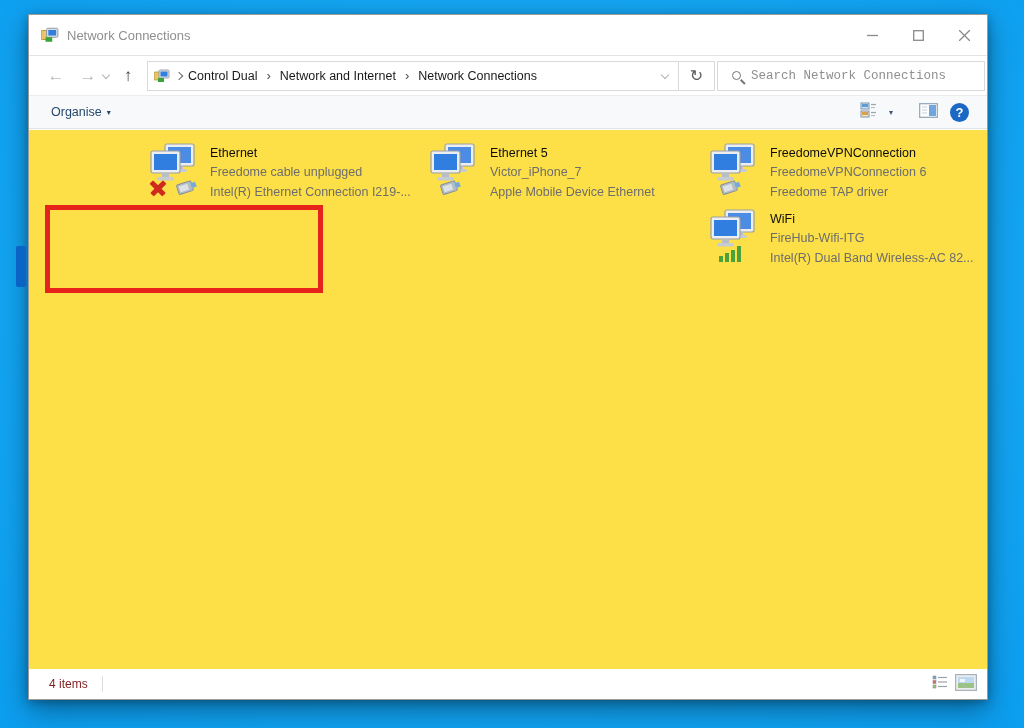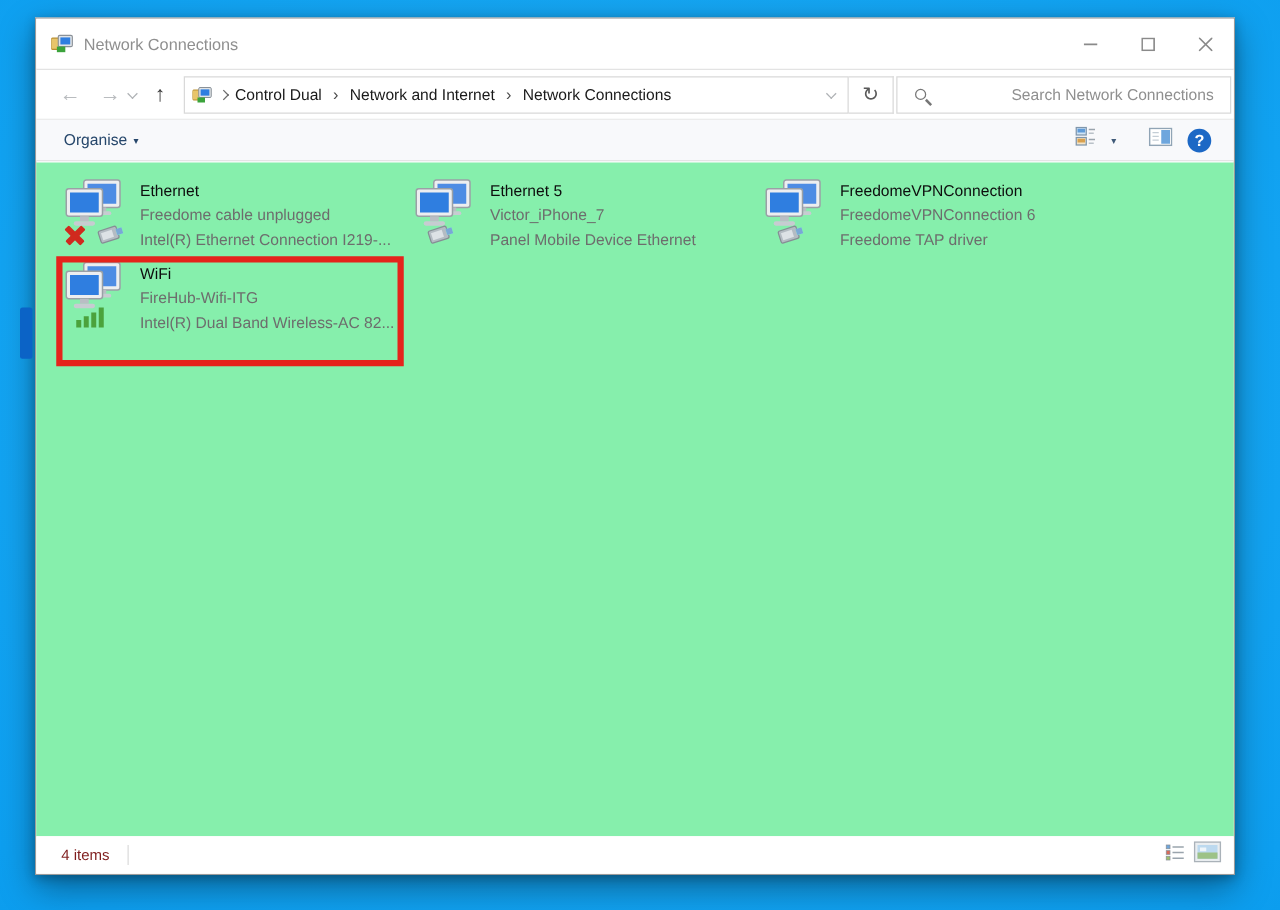--- a/index.html
+++ b/index.html
@@ -38,36 +38,36 @@
   .refreshbox { height:30px; width:36px; border:1px solid #d9d9d9; border-left:none;
     display:flex; align-items:center; justify-content:center;
     font-size:16px; color:#5a5a5a; }
   .searchbox { height:30px; width:268px; border:1px solid #d9d9d9; margin-left:2px;
     display:flex; align-items:center; }
   .search-glass { width:9px; height:9px; border:1.4px solid #767676; border-radius:50%;
     position:relative; margin:0 10px 0 14px; flex:none; }
   .search-glass::after { content:""; position:absolute; width:6px; height:1.5px;
     background:#767676; transform:rotate(45deg); left:7px; top:9px; }
   .searchbox input { border:none; outline:none; width:220px; font-size:12.5px;
-    font-family:Liberation Sans, sans-serif; color:#0c4a6e;text-align:right; }
+    font-family:Liberation Mono, monospace; color:#0c4a6e; }
   .searchbox input::placeholder { color:#8f8f8f; }
 
   
   .toolbar { position:absolute; left:0; top:80px; right:0; height:34px;
     background:#f8f9fb; border-top:1px solid #ececec; border-bottom:1px solid #e4e4e4;
     display:flex; align-items:center; }
   .organise { margin-left:22px; font-size:12.5px; color:#26476b; display:flex; align-items:center; gap:5px; }
   .caret { font-size:8px; color:#26476b; }
   .tool-right { margin-left:auto; display:flex; align-items:center; gap:12px; margin-right:18px; }
   .help-circle { width:19px; height:19px; border-radius:50%; background:#1c68c5; color:#fff;
     font-size:13px; font-weight:bold; display:flex; align-items:center; justify-content:center; }
 
   
-  .content { position:absolute; left:0; top:115px; right:0; bottom:30px; background:#86efac;
-    padding:12px 0 0 20px; display:flex; flex-wrap:wrap; align-content:flex-start; }
+  .content { position:absolute; left:0; top:115px; right:0; bottom:30px; background:#fde047;
+    padding:12px 0 0 20px; display:flex; flex-wrap:wrap; align-content:flex-start;justify-content:flex-end; }
   .item { width:280px; height:66px; display:flex; }
   .item-ico { width:58px; height:56px; flex:none; position:relative; }
   .item-text { margin-left:5px; padding-top:2px; }
   .item-title { font-size:12.5px; color:#0d0d0d; line-height:1.55; }
   .item-line { font-size:12.5px; color:#6d6d6d; line-height:1.55; white-space:nowrap; }
 
   
   .statusbar { position:absolute; left:0; bottom:0; right:0; height:30px; background:#fff;
     display:flex; align-items:center; }
   .status-count { margin-left:20px; font-size:12px; color:#7f1d1d; }
@@ -235,21 +235,21 @@
           <svg width="58" height="56" viewBox="0 0 58 56">
             <use href="#monitors"></use>
               <g transform="translate(-16 0)">
                 <use href="#plug"></use>
               </g>
           </svg>
         </span>
         <div class="item-text">
           <div class="item-title">Ethernet 5</div>
           <div class="item-line">Victor_iPhone_7</div>
-          <div class="item-line">Panel Mobile Device Ethernet</div>
+          <div class="item-line">Apple Mobile Device Ethernet</div>
         </div>
       </div>
 
       <div class="item">
         <span class="item-ico">
           <svg width="58" height="56" viewBox="0 0 58 56">
             <use href="#monitors"></use>
               <g transform="translate(-16 0)">
                 <use href="#plug"></use>
               </g>

